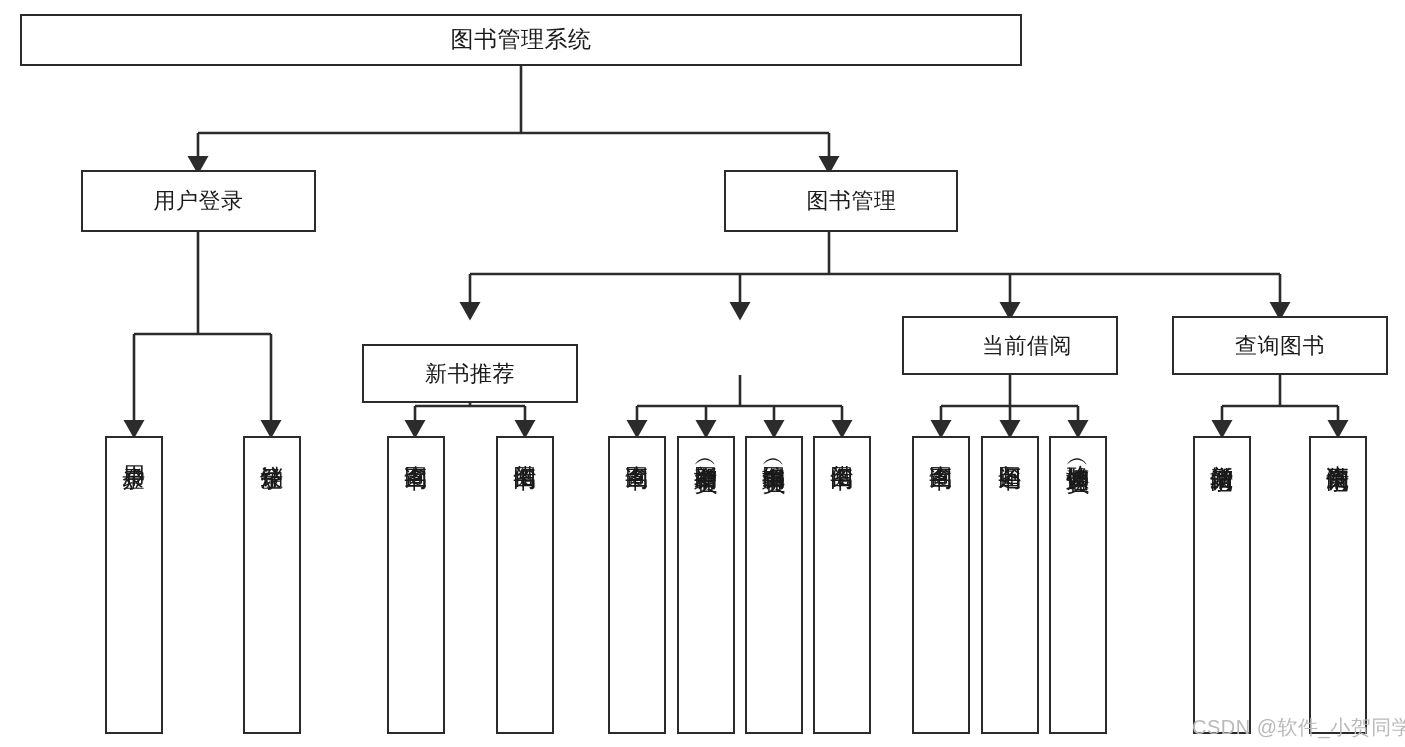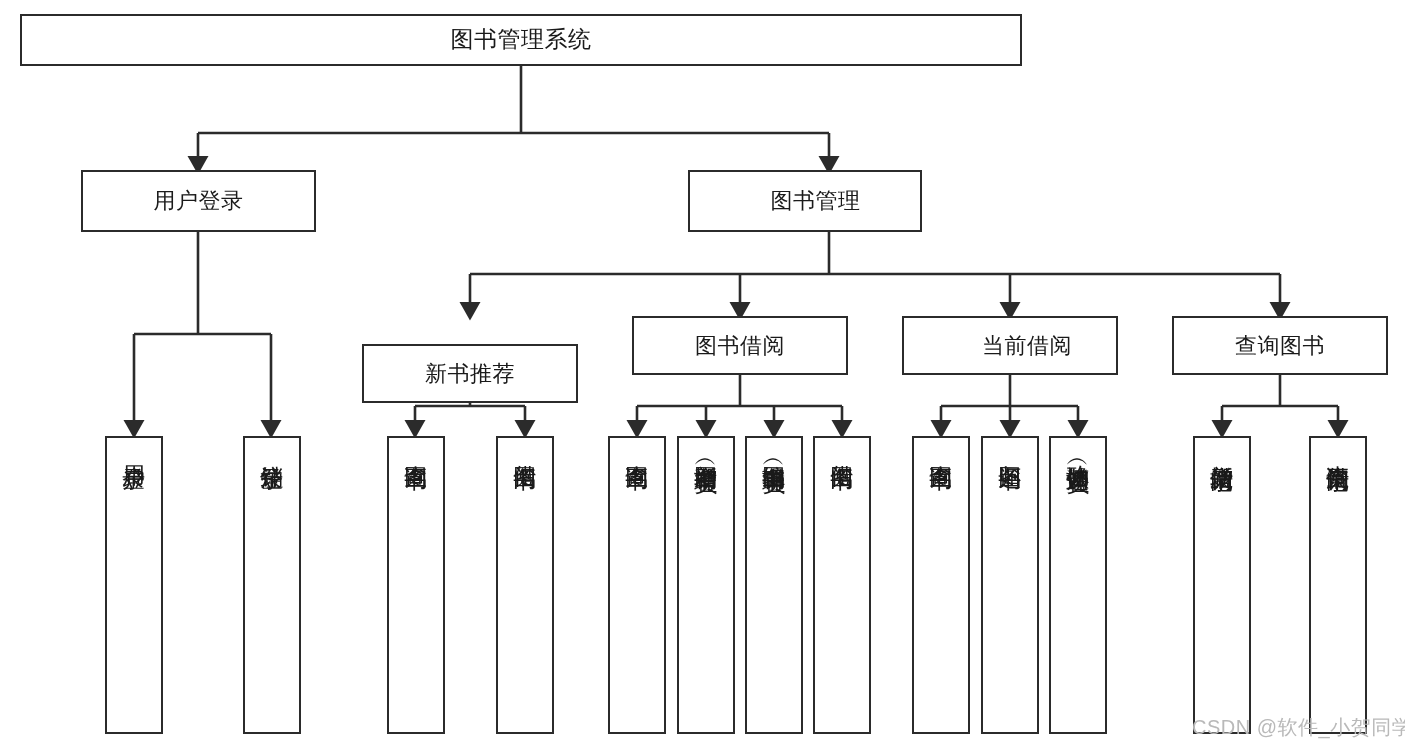--- a/index.html
+++ b/index.html
@@ -128,30 +128,27 @@
     </g>
   </svg>
 
   <div class="node root horizontal" style="left:20px; top:14px; width:1002px; height:52px;">
     <span class="label">图书管理系统</span>
   </div>
 
   <div class="node horizontal" style="left:81px; top:170px; width:235px; height:62px;">
     <span class="label">用户登录</span>
   </div>
-  <div class="node horizontal" style="left:688px; top:170px; width:234px; height:62px;padding-left:21px;">
+  <div class="node horizontal" style="left:724px; top:170px; width:234px; height:62px;padding-left:21px;">
     <span class="label">图书管理</span>
   </div>
 
   <div class="node horizontal" style="left:362px; top:316px; width:216px; height:59px;margin-top:28px;">
     <span class="label">新书推荐</span>
   </div>
-  <div class="node horizontal" style="left:632px; top:316px; width:216px; height:59px;">
-    <span class="label">图书借阅</span>
-  </div>
   <div class="node horizontal" style="left:902px; top:316px; width:216px; height:59px;padding-left:34px;">
     <span class="label">当前借阅</span>
   </div>
   <div class="node horizontal" style="left:1172px; top:316px; width:216px; height:59px;">
     <span class="label">查询图书</span>
   </div>
 
   <div class="node vertical" style="left:105px; top:436px; width:58px; height:298px;">
     <span class="label">用户登录</span>
   </div>

